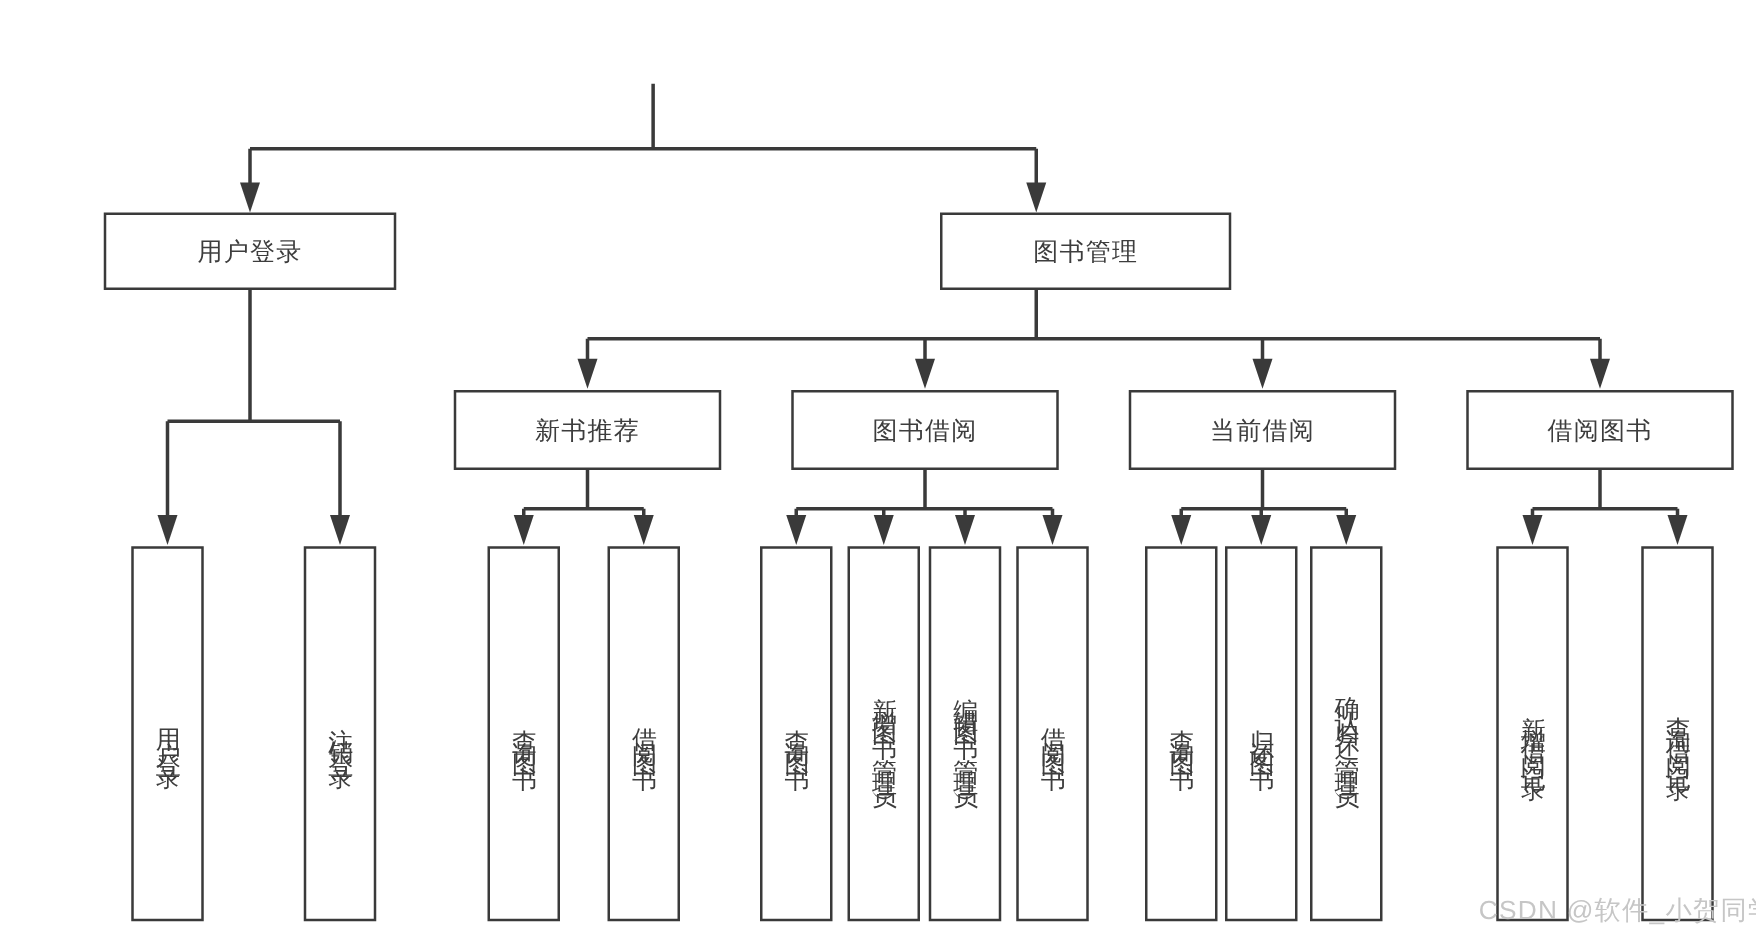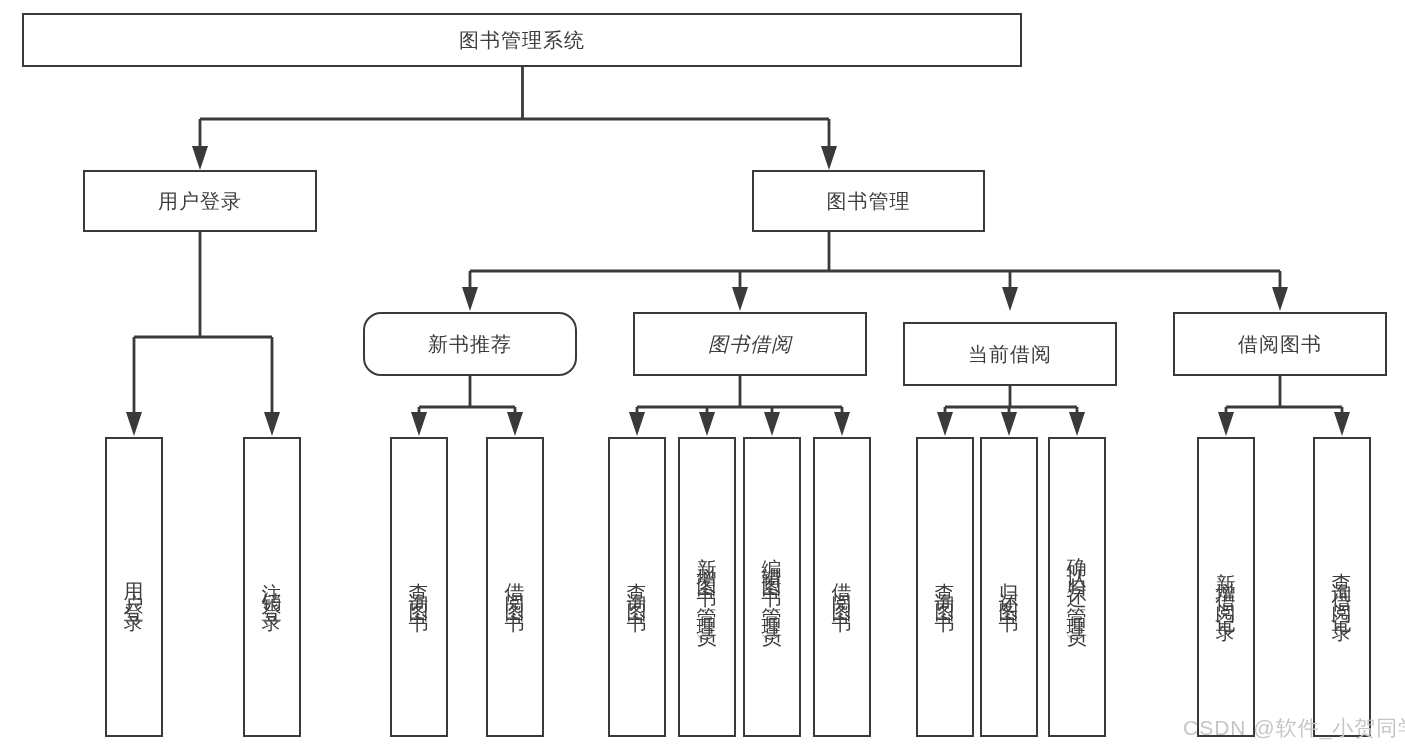--- a/index.html
+++ b/index.html
@@ -52,23 +52,23 @@
     letter-spacing: 10px;
     line-height: 1;
     white-space: nowrap;
   }
 
   
   #box-root            { left: 22px;   top: 13px;  width: 1000px; height: 54px; }
   #box-user-login      { left: 83px;   top: 170px; width: 234px;  height: 62px; }
   #box-book-mgmt       { left: 752px;  top: 170px; width: 233px;  height: 62px; }
 
-  #box-new-book        { left: 363px;  top: 312px; width: 214px;  height: 64px; border-radius: 18px; }
-  #box-book-borrow     { left: 633px;  top: 312px; width: 234px;  height: 64px; font-style: italic; }
-  #box-current-borrow  { left: 903px;  top: 322px; width: 214px;  height: 64px; }
+  #box-new-book        { left: 363px;  top: 312px; width: 214px;  height: 64px; }
+  #box-book-borrow     { left: 633px;  top: 312px; width: 214px;  height: 64px; }
+  #box-current-borrow  { left: 903px;  top: 312px; width: 214px;  height: 64px; }
   #box-borrow-records  { left: 1173px; top: 312px; width: 214px;  height: 64px; }
 
   .vbox { top: 437px; width: 58px; height: 300px; }
   #leaf-user-login          { left: 105px; }
   #leaf-logout-login        { left: 243px; }
   #leaf-query-books-new     { left: 390px; }
   #leaf-borrow-books-new    { left: 486px; }
   #leaf-query-books-borrow  { left: 608px; }
   #leaf-add-books-admin     { left: 678px; }
   #leaf-edit-books-admin    { left: 743px; }
@@ -138,23 +138,20 @@
       <polygon points="1069,412 1085,412 1077,436"></polygon>
     </g>
 
     <g>
       <path d="M1280 376 V407 M1226 407 H1342 M1226 407 V414 M1342 407 V414"></path>
       <polygon points="1218,412 1234,412 1226,436"></polygon>
       <polygon points="1334,412 1350,412 1342,436"></polygon>
     </g>
   </svg>
 
-  <div class="node hbox" id="box-root">
-    <span>图书管理系统</span>
-  </div>
 
   <div class="node hbox" id="box-user-login">
     <span>用户登录</span>
   </div>
   <div class="node hbox" id="box-book-mgmt">
     <span>图书管理</span>
   </div>
 
   <div class="node hbox" id="box-new-book">
     <span>新书推荐</span>

